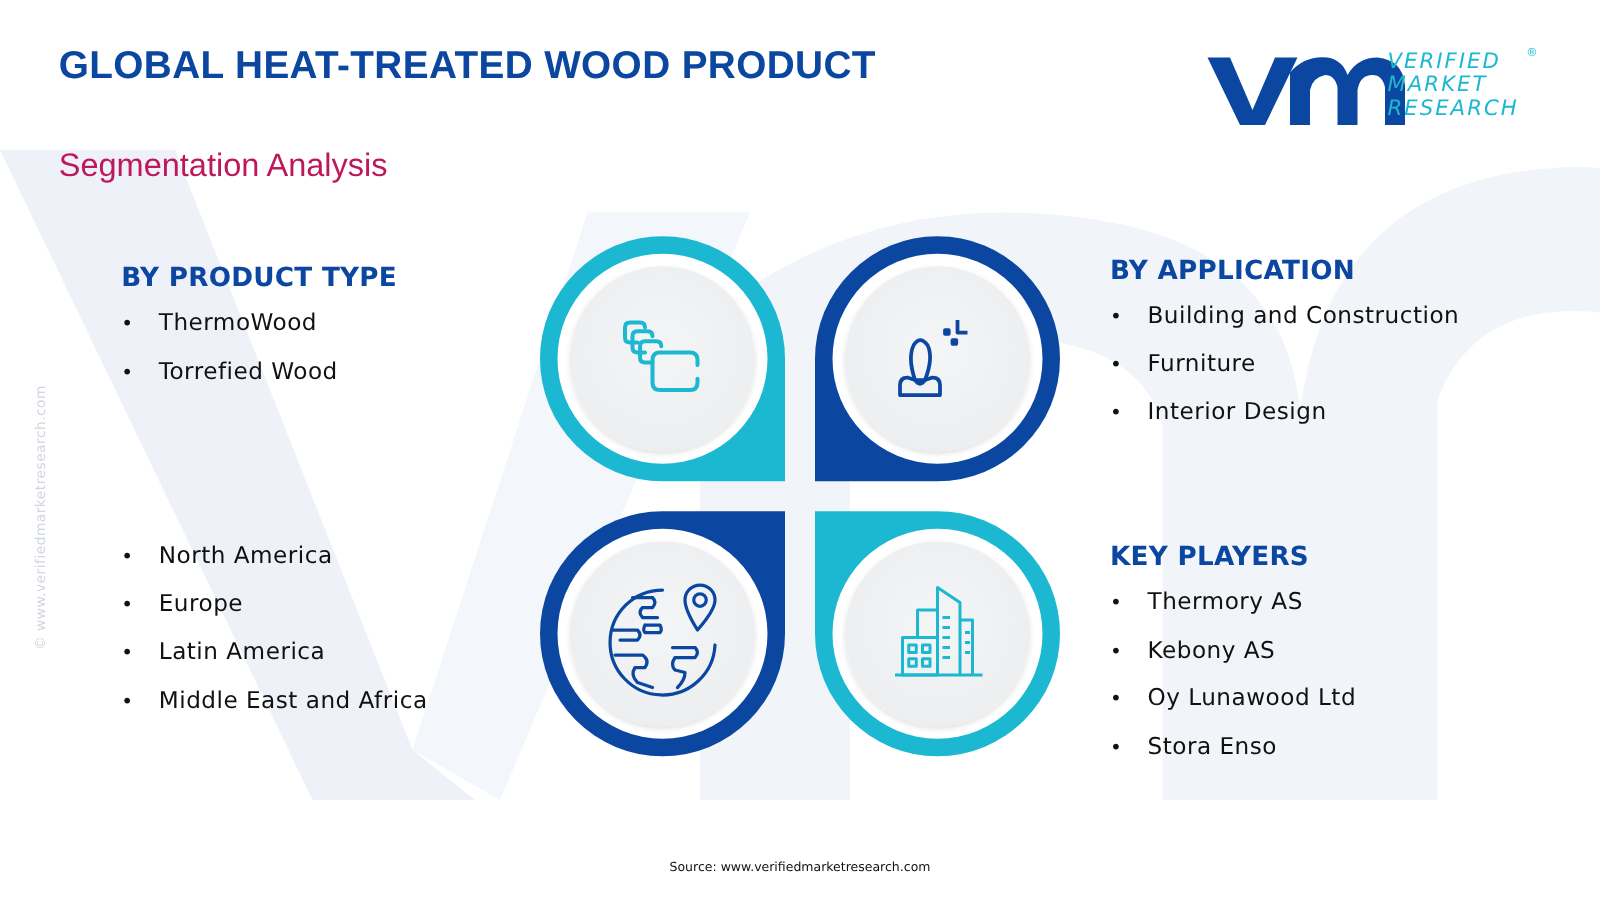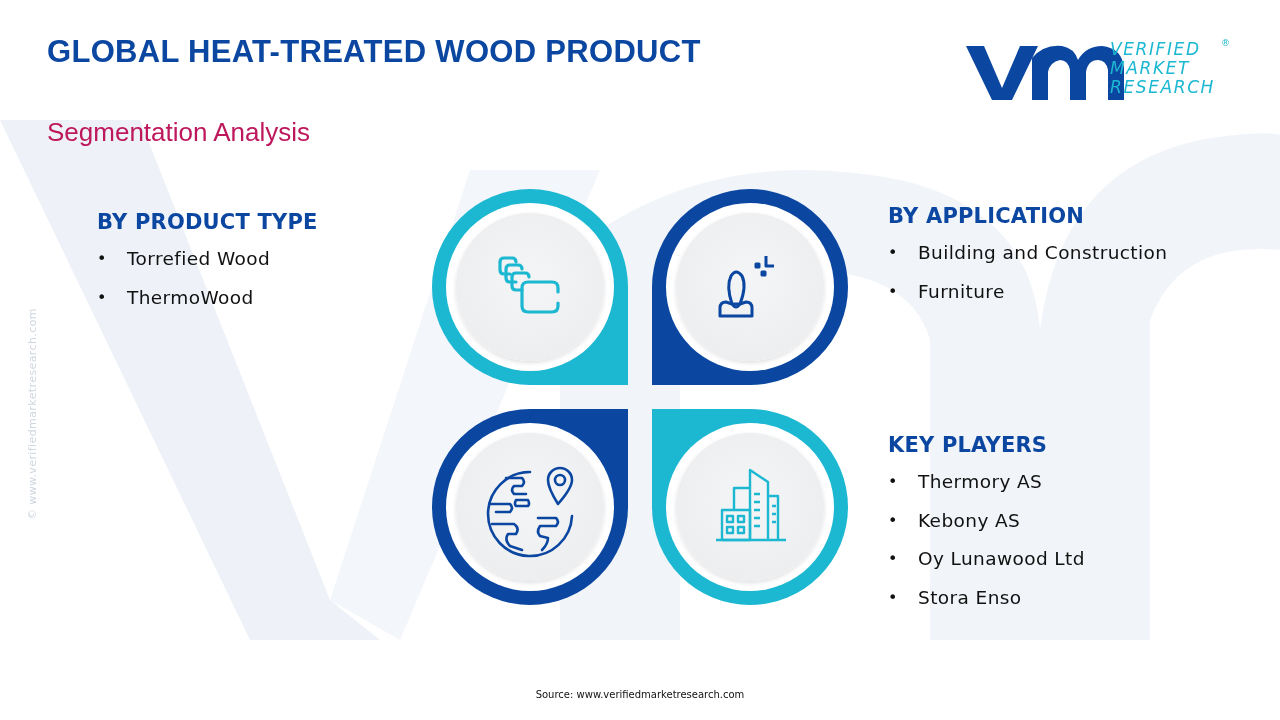--- a/index.html
+++ b/index.html
@@ -80,34 +80,41 @@
   <div>MARKET</div>
   <div>RESEARCH</div>
 </div>
 <div class="logo-reg">®</div>
 
 <div class="sidebar-mark">© www.verifiedmarketresearch.com</div>
 
 <div class="segment seg-product">
   <h2>BY PRODUCT TYPE</h2>
   <ul>
+    <li>ThermoWood</li>
     <li>Torrefied Wood</li>
-    <li>ThermoWood</li>
   </ul>
 </div>
 
 <div class="segment seg-app">
   <h2>BY APPLICATION</h2>
   <ul>
     <li>Building and Construction</li>
     <li>Furniture</li>
+    <li>Interior Design</li>
   </ul>
 </div>
 
 <div class="segment seg-geo">
+  <ul>
+    <li>North America</li>
+    <li>Europe</li>
+    <li>Latin America</li>
+    <li>Middle East and Africa</li>
+  </ul>
 </div>
 
 <div class="segment seg-players">
   <h2>KEY PLAYERS</h2>
   <ul>
     <li>Thermory AS</li>
     <li>Kebony AS</li>
     <li>Oy Lunawood Ltd</li>
     <li>Stora Enso</li>
   </ul>

